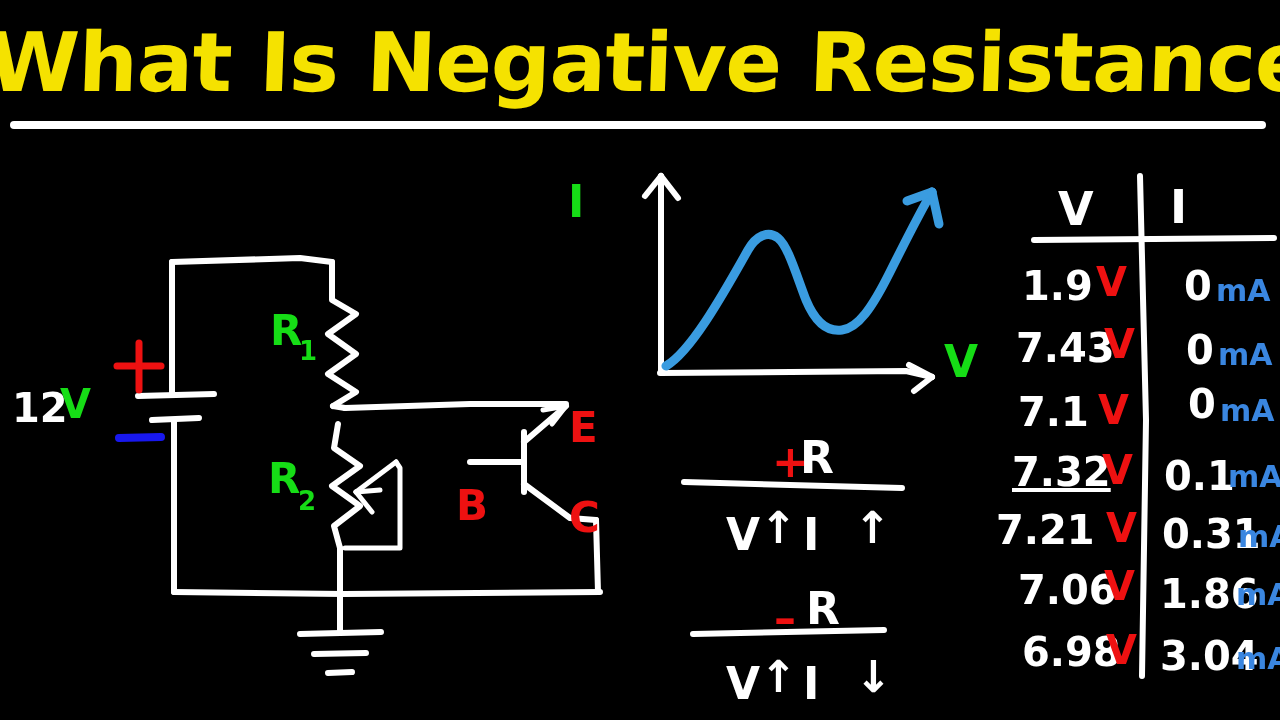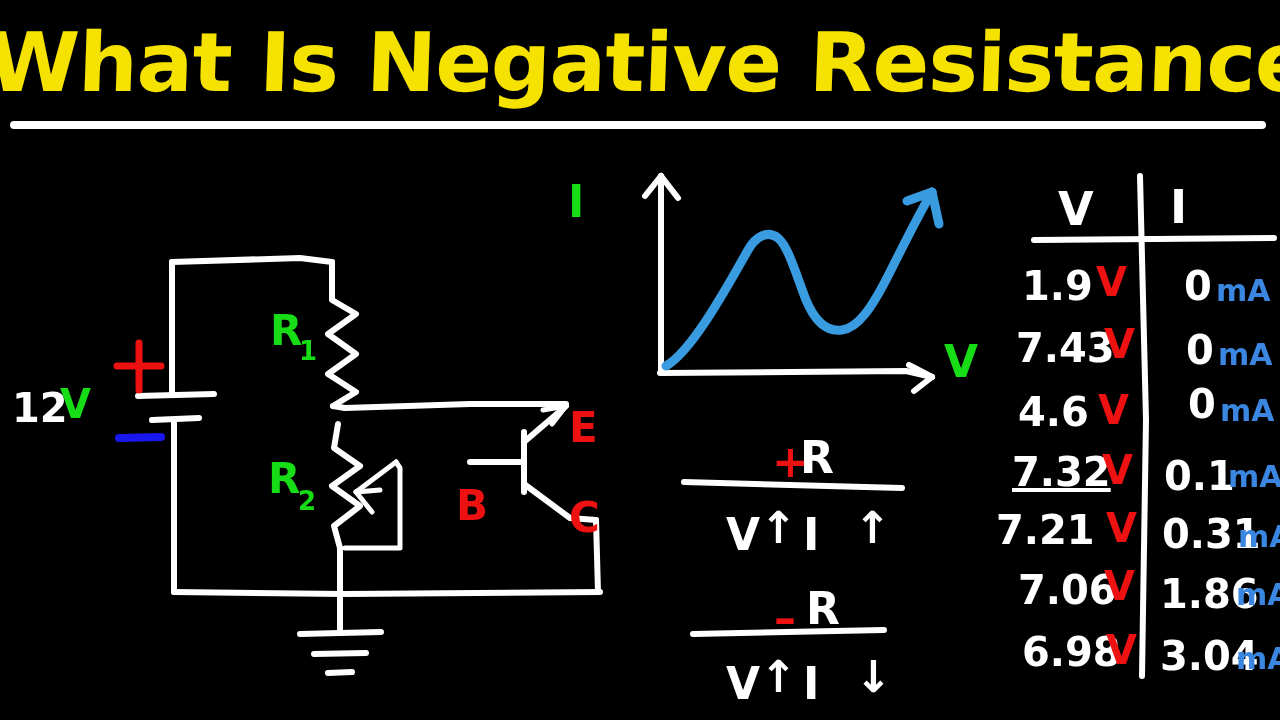--- a/index.html
+++ b/index.html
@@ -243,21 +243,21 @@
   </div>
 
   <div>
     <div class="hand white tbl-val" style="left:1016px; top:328px;">7.43</div>
     <div class="hand red tbl-val" style="left:1104px; top:324px;">V</div>
     <div class="hand white tbl-val" style="left:1186px; top:330px;">0</div>
     <div class="hand blue tbl-unit" style="left:1218px; top:340px;">mA</div>
   </div>
 
   <div>
-    <div class="hand white tbl-val" style="left:1018px; top:392px;">4.6</div>
+    <div class="hand white tbl-val" style="left:1018px; top:392px;">7.1</div>
     <div class="hand red tbl-val" style="left:1098px; top:390px;">V</div>
     <div class="hand white tbl-val" style="left:1188px; top:384px;">0</div>
     <div class="hand blue tbl-unit" style="left:1220px; top:396px;">mA</div>
   </div>
 
   <div>
     <div class="hand white tbl-val" style="left:1012px; top:452px;text-decoration:underline;">7.32</div>
     <div class="hand red tbl-val" style="left:1102px; top:450px;">V</div>
     <div class="hand white tbl-val" style="left:1164px; top:456px;">0.1</div>
     <div class="hand blue tbl-unit" style="left:1228px; top:462px;">mA</div>

